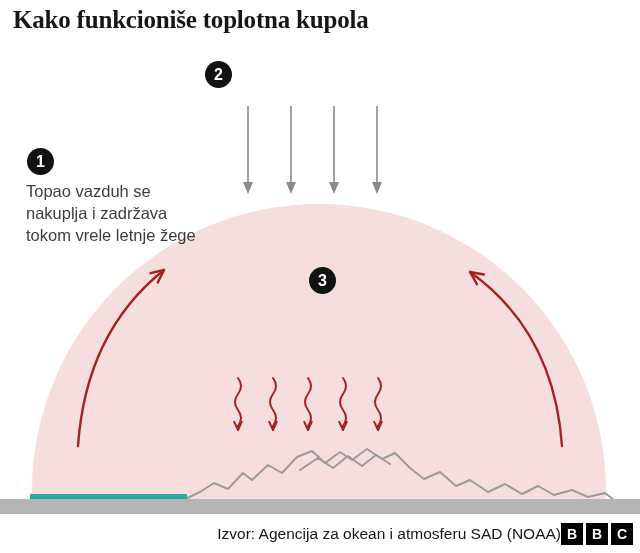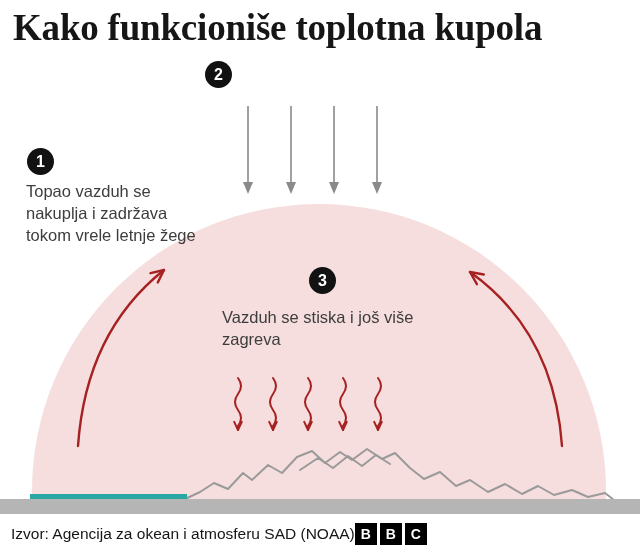--- a/index.html
+++ b/index.html
@@ -9,21 +9,21 @@
   .canvas {
     position:relative; width:640px; height:553px;
     background:#ffffff; overflow:hidden;
   }
 
   .scene { position:absolute; left:0; top:0; }
 
   .title {
     position:absolute; left:13px; top:6px;
     font-family:"Liberation Serif", serif;
-    font-size:37px; font-weight:700;
+    font-size:25px; font-weight:700;
     color:var(--title-text, #161616);
     letter-spacing:-0.2px;
   }
 
   .badge {
     position:absolute; width:27px; height:27px; border-radius:50%;
     background:var(--badge-bg, #121212); color:#ffffff;
     font-size:16px; font-weight:700;
     display:flex; align-items:center; justify-content:center;
   }
@@ -48,21 +48,21 @@
   .red-head { stroke:var(--hot-arrow, #a62121); stroke-width:2.4; fill:none; stroke-linecap:round; stroke-linejoin:round; }
   .squiggle { stroke:var(--hot-arrow, #a62121); stroke-width:2; fill:none; stroke-linecap:round; }
   .sq-head  { stroke:var(--hot-arrow, #a62121); stroke-width:2; fill:none; stroke-linecap:round; stroke-linejoin:round; }
   .ridge    { stroke:var(--mountains, #9a9a9a); stroke-width:2; fill:none; stroke-linejoin:round; stroke-linecap:round; }
   .water    { fill:var(--water, #28a7a3); }
   .ground   { fill:var(--ground, #b5b5b5); }
 
   .footer {
     position:absolute; left:0; top:514px; width:640px; height:39px;
     background:#ffffff;
-    display:flex; align-items:center; justify-content:flex-start;
+    display:flex; align-items:center; justify-content:flex-end;
     padding:0 7px 0 11px;
   }
   .source { font-size:15.5px; color:#161616; }
   .bbc { display:flex; gap:3px; }
   .bbc .sq {
     width:22px; height:22px; background:#000000; color:#ffffff;
     font-weight:700; font-size:14px;
     display:flex; align-items:center; justify-content:center;
   }
 </style>
@@ -119,21 +119,20 @@
   </svg>
 
   <h1 class="title">Kako funkcioniše toplotna kupola</h1>
 
   <span class="badge" id="badge-2">2</span>
 
   <span class="badge" id="badge-1">1</span>
   <p class="step-text" id="text-1">Topao vazduh se nakuplja i zadržava tokom vrele letnje žege</p>
 
   <span class="badge" id="badge-3">3</span>
-  <p class="step-text" id="text-3">Vazduh se stiska i još više zagreva</p>
 
   <div class="footer">
     <span class="source">Izvor: Agencija za okean i atmosferu SAD (NOAA)</span>
     <div class="bbc">
       <span class="sq">B</span>
       <span class="sq">B</span>
       <span class="sq">C</span>
     </div>
   </div>
 

